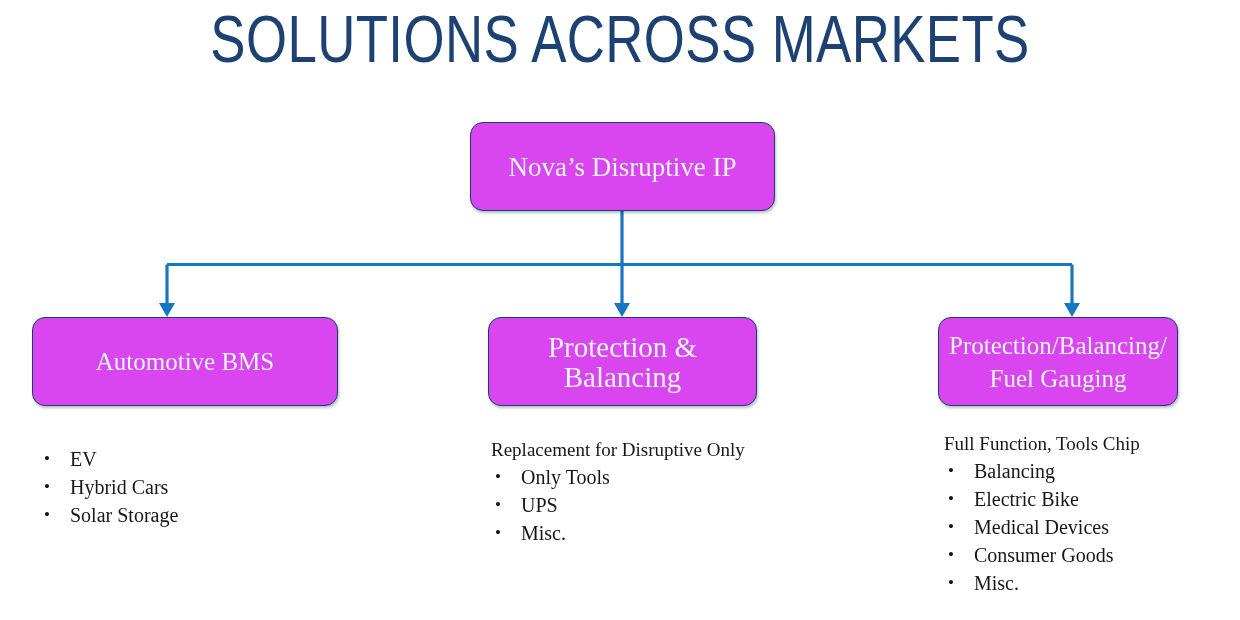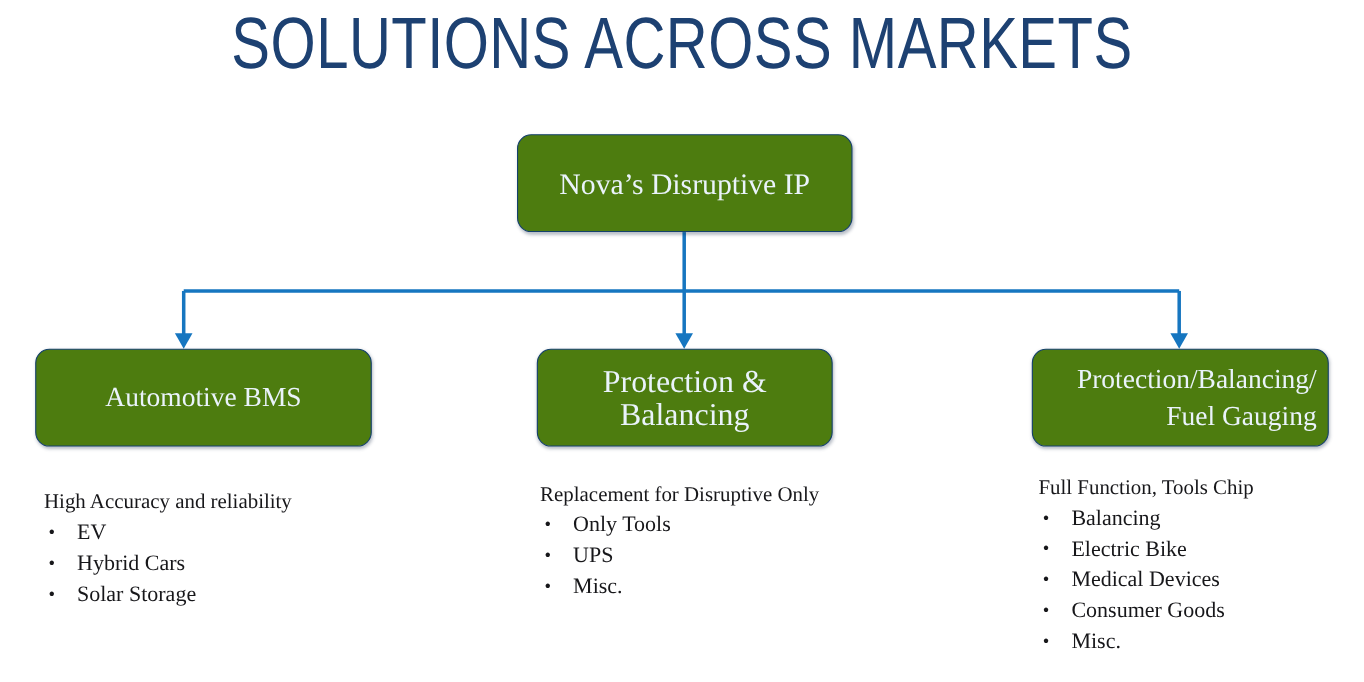--- a/index.html
+++ b/index.html
@@ -40,21 +40,21 @@
     top: 0;
     width: 1240px;
     height: 620px;
     pointer-events: none;
   }
 
   
   .node-box {
     position: absolute;
     box-sizing: border-box;
-    background: #4d7c0f;
+    background: #d946ef;
     border: 1.6px solid #14406c;
     border-radius: 13px;
     color: #eaf3fb;
     display: flex;
     align-items: center;
     justify-content: center;
     text-align: center;
     font-family: "Liberation Serif", serif;
     font-weight: 400;
     box-shadow: 1px 2px 3px rgba(20,40,70,0.30);
@@ -86,25 +86,24 @@
     left: 488px;
     top: 317px;
     width: 269px;
     height: 89px;
     font-size: 29px;
     line-height: 30px;
   }
   #box-fullfunction {
     left: 938px;
     top: 317px;
-    width: 270px;
+    width: 240px;
     height: 89px;
     font-size: 25px;
     line-height: 33px;
-    text-align: right;
   }
   #box-fullfunction .node-label { white-space: pre-line; }
 
   
   .detail-col {
     position: absolute;
     font-family: "Liberation Serif", serif;
     color: #17171a;
   }
   .detail-heading {
@@ -170,21 +169,20 @@
 <div class="node-box" id="box-protection">
   <span class="node-label">Protection &amp; Balancing</span>
 </div>
 
 <div class="node-box" id="box-fullfunction">
   <span class="node-label">Protection/Balancing/
 Fuel Gauging</span>
 </div>
 
 <div class="detail-col" id="col-automotive">
-  <div class="detail-heading">High Accuracy and reliability</div>
   <ul class="detail-list">
       <li><span class="bullet-dot">•</span><span>EV</span></li>
       <li><span class="bullet-dot">•</span><span>Hybrid Cars</span></li>
       <li><span class="bullet-dot">•</span><span>Solar Storage</span></li>
     </ul>
 </div>
 
 <div class="detail-col" id="col-protection">
   <div class="detail-heading">Replacement for Disruptive Only</div>
   <ul class="detail-list">

